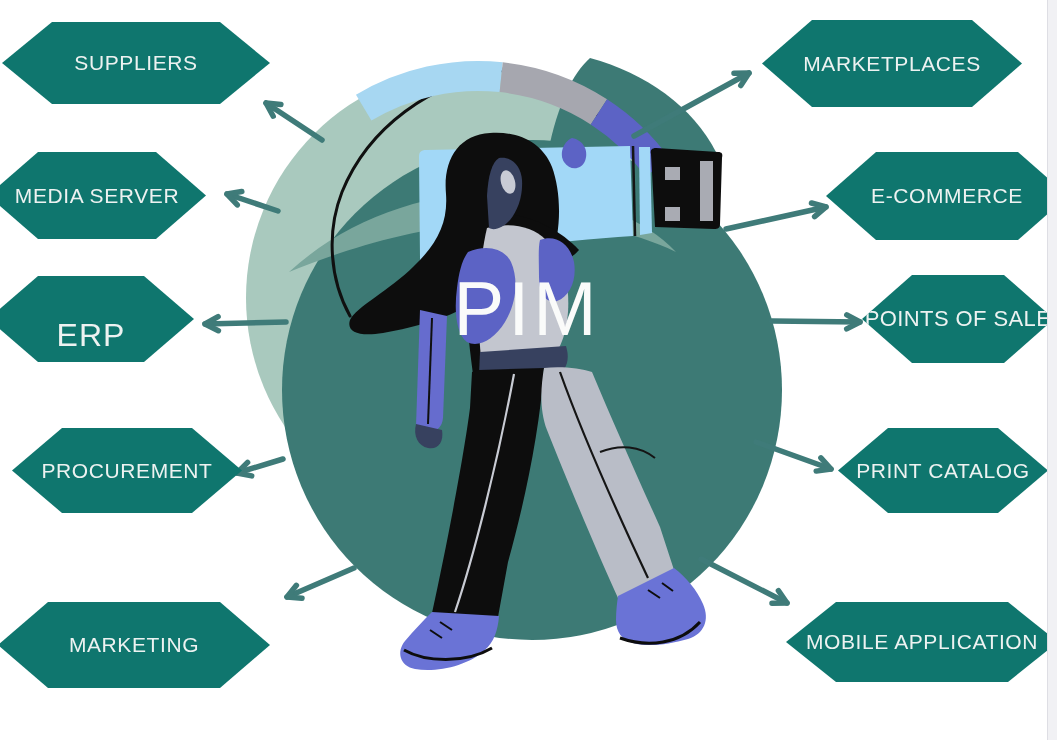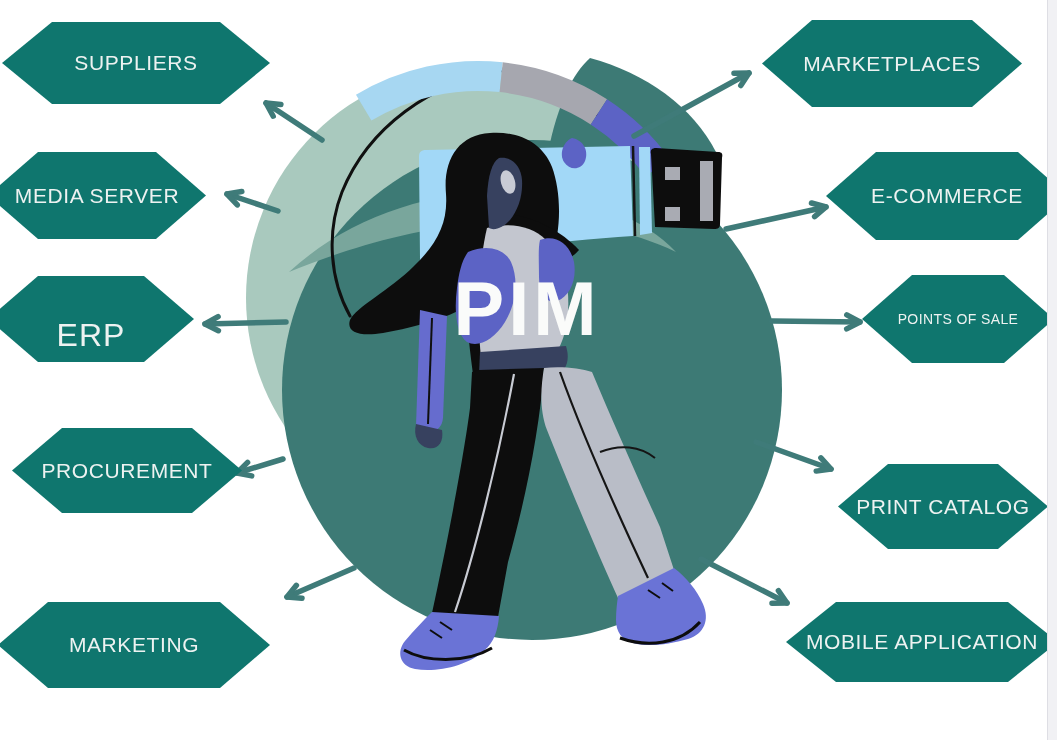--- a/index.html
+++ b/index.html
@@ -10,26 +10,26 @@
   #scene{position:absolute;left:0;top:0;z-index:1;}
   .hex{
     position:absolute;z-index:3;background:#0f766e;
     display:flex;align-items:center;justify-content:center;
     clip-path:polygon(0 50%, 50px 0, calc(100% - 50px) 0, 100% 50%, calc(100% - 50px) 100%, 50px 100%);
   }
   .hex span{
     color:#EDF2F1;font-size:21px;letter-spacing:0.6px;white-space:nowrap;
   }
   .hex.fs-lg span{font-size:32px;letter-spacing:1px;margin-top:32px;}
-  .hex.fs-sm span{font-size:14px;letter-spacing:0.4px;}
+  .hex.fs-sm span{font-size:22px;letter-spacing:0.4px;}
   #center-text{
     position:absolute;z-index:4;left:277px;top:270px;width:500px;text-align:center;
     color:#FAFBFA;pointer-events:none;
   }
-  #pim-title{font-size:76px;font-weight:700;letter-spacing:4px;line-height:78px;}
+  #pim-title{font-size:76px;font-weight:400;letter-spacing:4px;line-height:78px;}
   #pim-sub{margin-top:8px;font-size:35px;font-weight:700;line-height:45px;}
   #edge-strip{
     position:absolute;z-index:5;right:0;top:0;width:9px;height:740px;
     background:#F1F1F4;border-left:1px solid #DEDEE4;
   }
 </style>
 </head>
 <body>
 
 <div id="canvas">
@@ -172,21 +172,21 @@
 
   <div class="hex" style="left:762px;top:20px;width:260px;height:87px;">
     <span>MARKETPLACES</span>
   </div>
   <div class="hex" style="left:826px;top:152px;width:242px;height:88px;">
     <span>E-COMMERCE</span>
   </div>
   <div class="hex fs-sm" style="left:862px;top:275px;width:192px;height:88px;">
     <span>POINTS OF SALE</span>
   </div>
-  <div class="hex" style="left:838px;top:428px;width:210px;height:85px;margin-top:36px;">
+  <div class="hex" style="left:838px;top:428px;width:210px;height:85px;">
     <span>PRINT CATALOG</span>
   </div>
   <div class="hex" style="left:786px;top:602px;width:272px;height:80px;">
     <span>MOBILE APPLICATION</span>
   </div>
 
   <div id="center-text">
     <div id="pim-title">PIM</div>
   </div>
 

